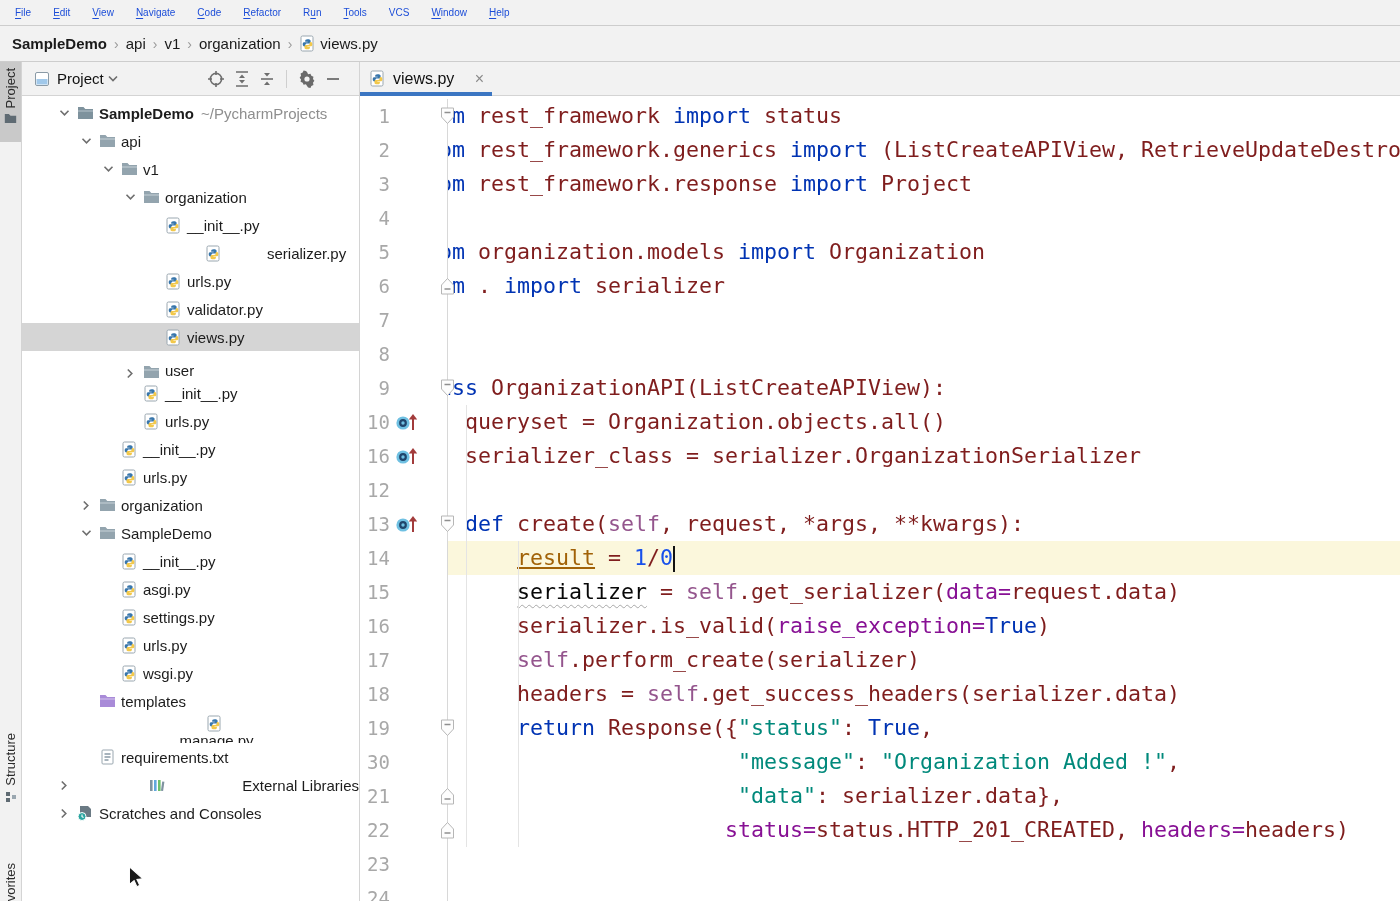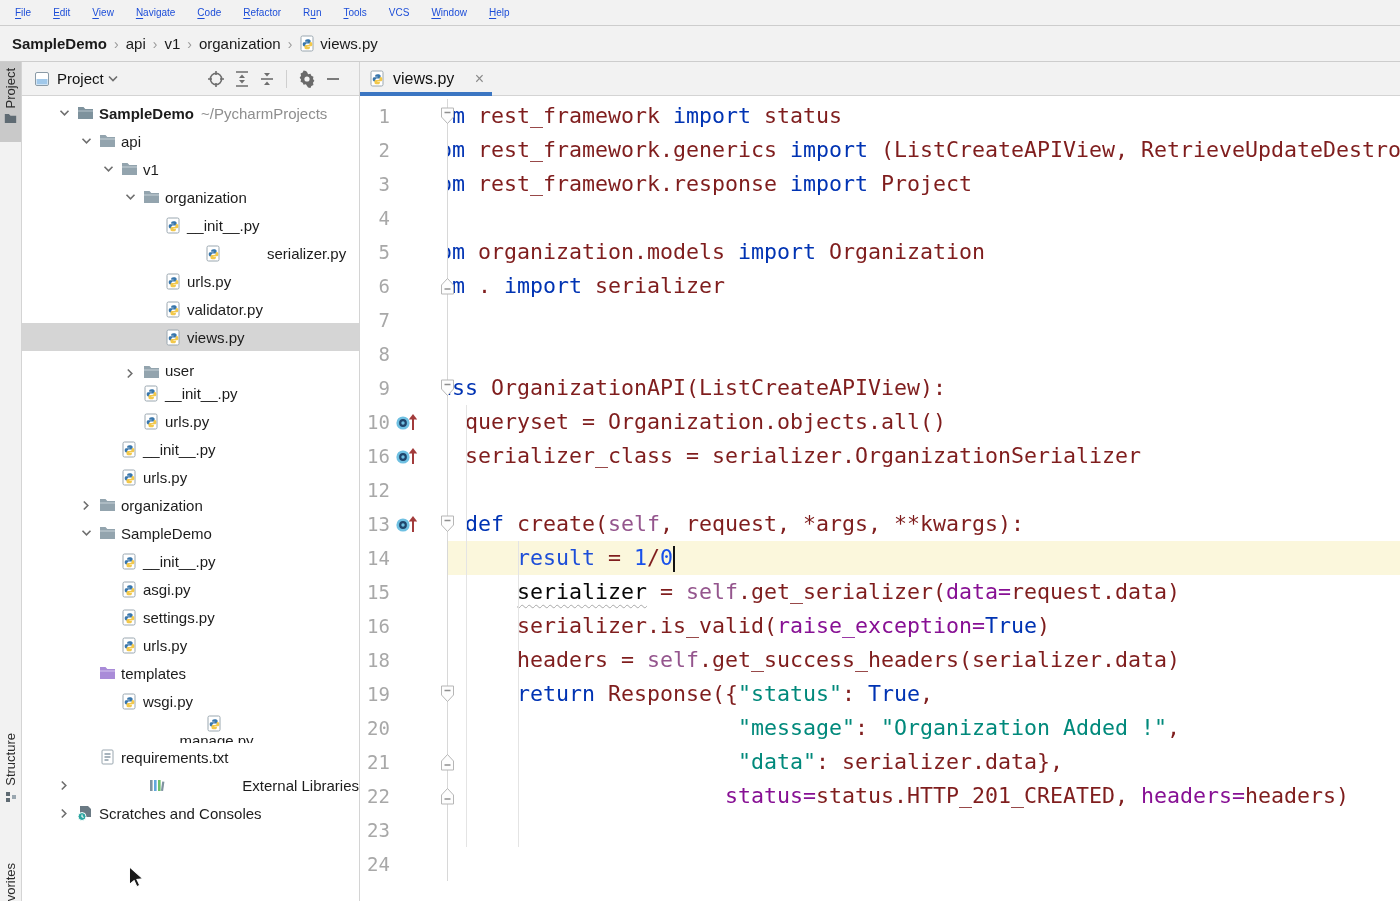--- a/index.html
+++ b/index.html
@@ -65,21 +65,21 @@
   .crow { display:flex; height:34px; }
   .gut { width:88px; flex:none; border-right:1px solid #d8d8d8; display:flex;
          align-items:center; position:relative; background:#fff; z-index:2; }
   .lnum { width:30px; text-align:right; color:#a8a8a8; font-size:19px; }
   .ovr { width:34px; display:flex; justify-content:center; align-items:center; }
   .fold { position:absolute; right:-8px; top:50%; transform:translateY(-50%); z-index:3; line-height:0; }
   .cseg { flex:1; min-width:0; white-space:pre; overflow:hidden; padding-left:4px;
           text-indent:-3ch; font-size:21.6px; line-height:34px; color:#070707; }
   .crow.current .cseg { background:#fbf7dc; }
   .k { color:#0033b3; } .s { color:#00897b; } .n { color:#1750eb; }
-  .p { color:#94558d; } .a { color:#871094; } .g { color:#1d4ed8; }
+  .p { color:#94558d; } .a { color:#871094; } .g { color:#a16207;text-decoration:underline; }
   .d { color:#7f1d1d; }
   .u { color:#070707; text-decoration:underline wavy #a8a8a8 1px; text-underline-offset:5px; }
   .caret { display:inline-block; width:2px; height:26px; background:#121212; vertical-align:middle; }
   .guide { position:absolute; width:1px; background:#e4e4e4; z-index:2; }
 
   #mouse-cursor { position:absolute; left:128px; top:866px; z-index:50; }
 </style>
 </head>
 <body>
 
@@ -428,40 +428,40 @@
             <span class="chev"></span>
             <span class="ticon">
               <svg width="17" height="17" viewBox="0 0 17 17">
                 <rect x="2" y="1" width="12" height="15" rx="1.5" fill="#fff" stroke="#9aa7b0"></rect>
                 <path d="M8.6 4.2c-2 0-2.4.9-2.4 1.6v1h2.5v.5H5.3c-.9 0-1.6.6-1.6 2s.7 2.1 1.6 2.1h1v-1.2c0-.9.8-1.6 1.7-1.6h2.3c.7 0 1.3-.6 1.3-1.3V5.8c0-.9-.9-1.6-3-1.6z" fill="#3876ab"></path>
                 <path d="M8.5 14.3c2 0 2.4-.9 2.4-1.6v-1H8.4v-.5h3.4c.9 0 1.6-.6 1.6-2s-.7-2.1-1.6-2.1h-1v1.2c0 .9-.8 1.6-1.7 1.6H6.8c-.7 0-1.3.6-1.3 1.3v1.5c0 .9.9 1.6 3 1.6z" fill="#f2c84b"></path>
               </svg>
             </span>
             <span class="tlabel">urls.py</span>
           </div>
+          <div class="tree-row" style="padding-left: 74px;">
+            <span class="chev"></span>
+            <span class="ticon">
+              <svg width="17" height="17" viewBox="0 0 17 17">
+                <rect x="2" y="1" width="12" height="15" rx="1.5" fill="#fff" stroke="#9aa7b0"></rect>
+                <path d="M8.6 4.2c-2 0-2.4.9-2.4 1.6v1h2.5v.5H5.3c-.9 0-1.6.6-1.6 2s.7 2.1 1.6 2.1h1v-1.2c0-.9.8-1.6 1.7-1.6h2.3c.7 0 1.3-.6 1.3-1.3V5.8c0-.9-.9-1.6-3-1.6z" fill="#3876ab"></path>
+                <path d="M8.5 14.3c2 0 2.4-.9 2.4-1.6v-1H8.4v-.5h3.4c.9 0 1.6-.6 1.6-2s-.7-2.1-1.6-2.1h-1v1.2c0 .9-.8 1.6-1.7 1.6H6.8c-.7 0-1.3.6-1.3 1.3v1.5c0 .9.9 1.6 3 1.6z" fill="#f2c84b"></path>
+              </svg>
+            </span>
+            <span class="tlabel">wsgi.py</span>
+          </div>
           <div class="tree-row" style="padding-left: 52px;">
             <span class="chev"></span>
             <span class="ticon">
               <svg width="17" height="14" viewBox="0 0 17 14">
                 <path d="M1 1h5.5l1.8 2H16v10H1z" fill="#a98bd8"></path>
                 <path d="M1 5h15" stroke="#d4c5ef" stroke-width="1"></path>
               </svg>
             </span>
             <span class="tlabel">templates</span>
-          </div>
-          <div class="tree-row" style="padding-left: 74px;">
-            <span class="chev"></span>
-            <span class="ticon">
-              <svg width="17" height="17" viewBox="0 0 17 17">
-                <rect x="2" y="1" width="12" height="15" rx="1.5" fill="#fff" stroke="#9aa7b0"></rect>
-                <path d="M8.6 4.2c-2 0-2.4.9-2.4 1.6v1h2.5v.5H5.3c-.9 0-1.6.6-1.6 2s.7 2.1 1.6 2.1h1v-1.2c0-.9.8-1.6 1.7-1.6h2.3c.7 0 1.3-.6 1.3-1.3V5.8c0-.9-.9-1.6-3-1.6z" fill="#3876ab"></path>
-                <path d="M8.5 14.3c2 0 2.4-.9 2.4-1.6v-1H8.4v-.5h3.4c.9 0 1.6-.6 1.6-2s-.7-2.1-1.6-2.1h-1v1.2c0 .9-.8 1.6-1.7 1.6H6.8c-.7 0-1.3.6-1.3 1.3v1.5c0 .9.9 1.6 3 1.6z" fill="#f2c84b"></path>
-              </svg>
-            </span>
-            <span class="tlabel">wsgi.py</span>
           </div>
           <div class="tree-row" style="padding-left: 52px; flex-direction: column;">
             <span class="chev"></span>
             <span class="ticon">
               <svg width="17" height="17" viewBox="0 0 17 17">
                 <rect x="2" y="1" width="12" height="15" rx="1.5" fill="#fff" stroke="#9aa7b0"></rect>
                 <path d="M8.6 4.2c-2 0-2.4.9-2.4 1.6v1h2.5v.5H5.3c-.9 0-1.6.6-1.6 2s.7 2.1 1.6 2.1h1v-1.2c0-.9.8-1.6 1.7-1.6h2.3c.7 0 1.3-.6 1.3-1.3V5.8c0-.9-.9-1.6-3-1.6z" fill="#3876ab"></path>
                 <path d="M8.5 14.3c2 0 2.4-.9 2.4-1.6v-1H8.4v-.5h3.4c.9 0 1.6-.6 1.6-2s-.7-2.1-1.6-2.1h-1v1.2c0 .9-.8 1.6-1.7 1.6H6.8c-.7 0-1.3.6-1.3 1.3v1.5c0 .9.9 1.6 3 1.6z" fill="#f2c84b"></path>
               </svg>
             </span>
@@ -673,39 +673,46 @@
           </div>
           <div class="crow">
             <div class="gut">
               <span class="lnum">16</span>
               <span class="ovr"></span>
             </div>
             <div class="cseg"><span class="d">        serializer.is_valid(</span><span class="a">raise_exception=</span><span class="k">True</span><span class="d">)</span></div>
           </div>
           <div class="crow">
             <div class="gut">
+              <span class="lnum">17</span>
+              <span class="ovr"></span>
+            </div>
+            <div class="cseg"><span class="d">        </span><span class="p">self</span><span class="d">.perform_create(serializer)</span></div>
+          </div>
+          <div class="crow">
+            <div class="gut">
               <span class="lnum">18</span>
               <span class="ovr"></span>
             </div>
             <div class="cseg"><span class="d">        headers = </span><span class="p">self</span><span class="d">.get_success_headers(serializer.data)</span></div>
           </div>
           <div class="crow">
             <div class="gut">
               <span class="lnum">19</span>
               <span class="ovr"></span>
               <span class="fold"><svg width="15" height="19" viewBox="0 0 15 19">
                   <path d="M1.5 1.5h12v9l-6 6.5-6-6.5z" fill="#fdfdfd" stroke="#b6b6b6"></path>
                   <path d="M4.5 6h6" stroke="#8f8f8f" stroke-width="1.4"></path>
                 </svg></span>
             </div>
             <div class="cseg"><span class="d">        </span><span class="k">return</span><span class="d"> Response({</span><span class="s">"status"</span><span class="d">: </span><span class="k">True</span><span class="d">,</span></div>
           </div>
           <div class="crow">
             <div class="gut">
-              <span class="lnum">20</span>
+              <span class="lnum">30</span>
               <span class="ovr"></span>
             </div>
             <div class="cseg"><span class="d">                         </span><span class="s">"message"</span><span class="d">: </span><span class="s">"Organization Added !"</span><span class="d">,</span></div>
           </div>
           <div class="crow">
             <div class="gut">
               <span class="lnum">21</span>
               <span class="ovr"></span>
               <span class="fold"><svg width="15" height="19" viewBox="0 0 15 19">
                   <path d="M1.5 17.5h12v-9l-6-6.5-6 6.5z" fill="#fdfdfd" stroke="#b6b6b6"></path>

